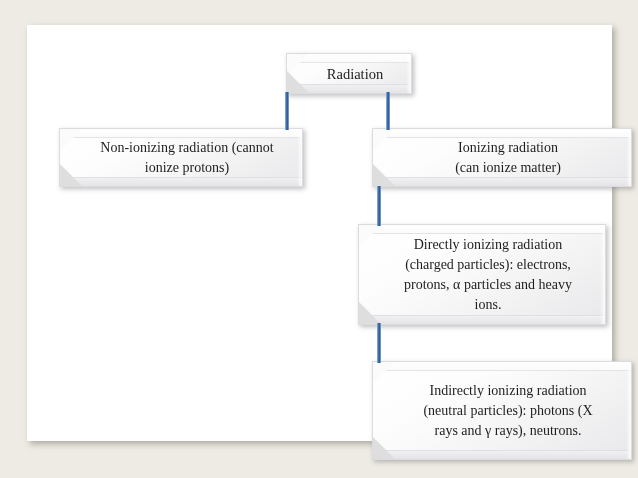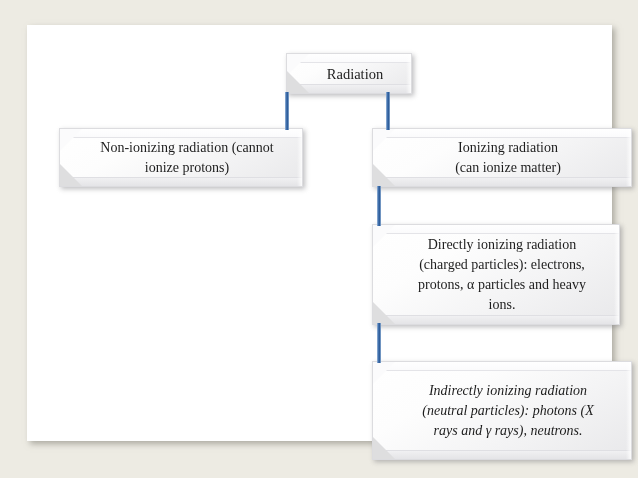--- a/index.html
+++ b/index.html
@@ -129,27 +129,27 @@
     left: 32px;   top: 103px;
     width: 244px; height: 59px;
   }
 
   #box-ionizing {
     left: 345px;  top: 103px;
     width: 260px; height: 59px; padding-left: 8px;
   }
 
   #box-directly {
-    left: 345px;  top: 199px;
+    left: 331px;  top: 199px;
     width: 248px; height: 101px;
   }
 
   #box-indirectly {
     left: 345px;  top: 336px;
-    width: 260px; height: 99px; font-style: italic;
+    width: 260px; height: 99px;
   }
 
   
   .conn {
     position: absolute;
     width: 4px;
     background: linear-gradient(90deg, #9cb8da 0%, #3f6fac 38%, #2f5d99 62%, #8fafd4 100%);
     z-index: 1;
   }
   #conn-left   { left: 258px; top: 67px;  height: 38px; }

